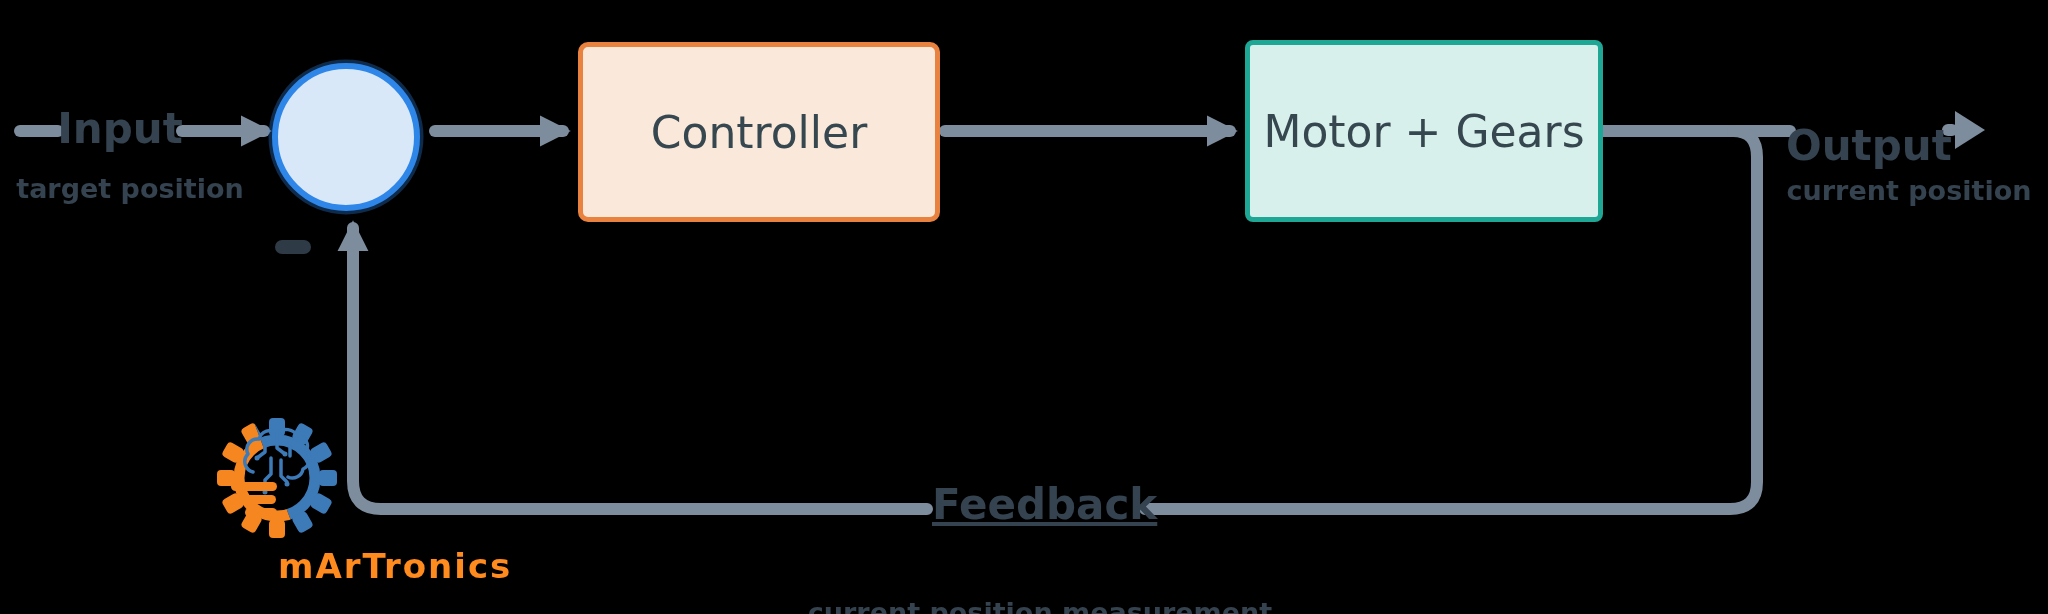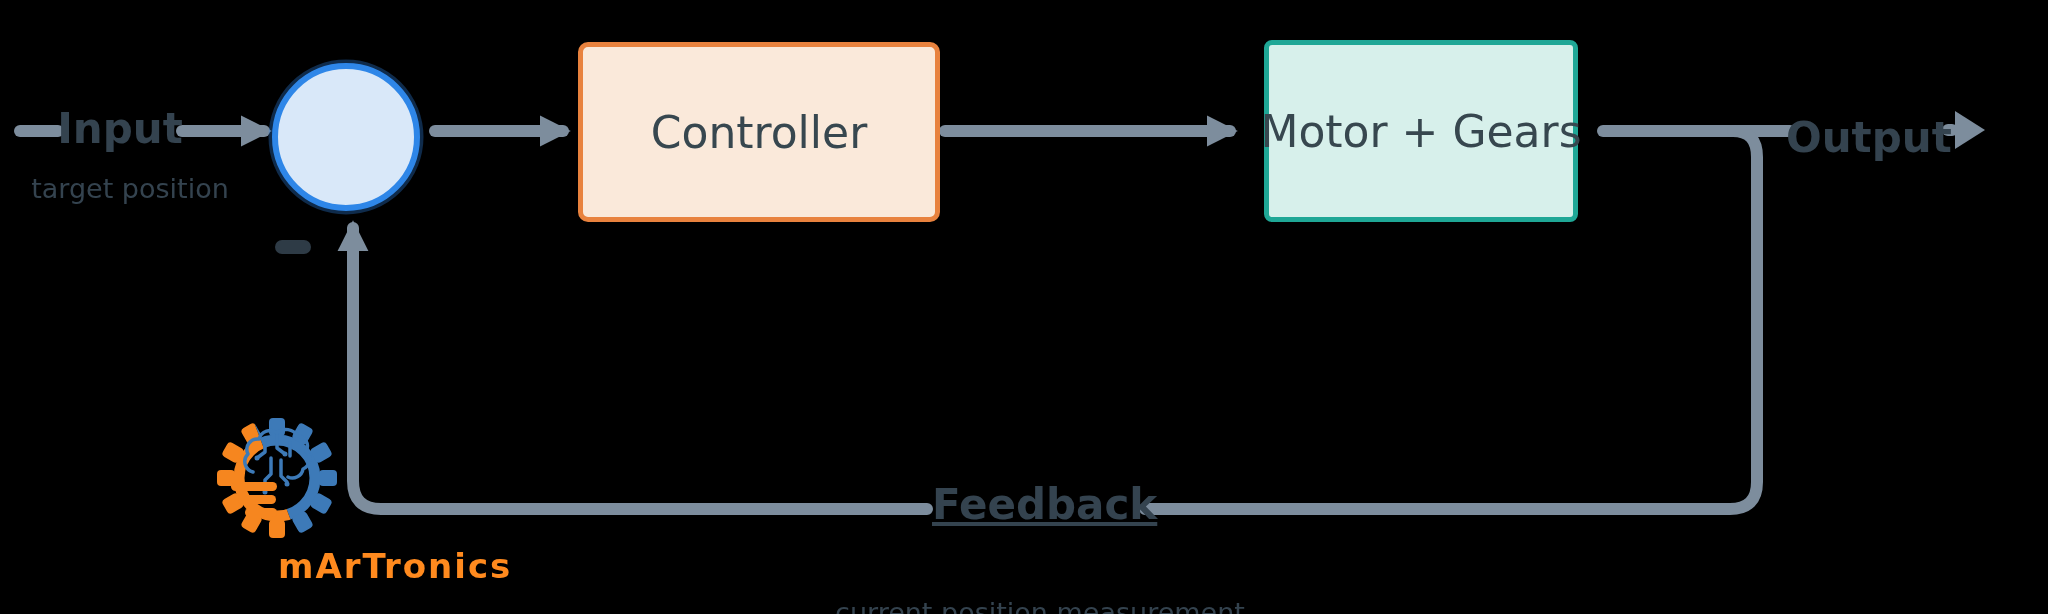--- a/index.html
+++ b/index.html
@@ -5,45 +5,44 @@
   html,body{margin:0;padding:0;background:#000;}
   .stage{
     position:relative;width:2048px;height:614px;overflow:hidden;
     background:var(--c-background,#000);
     font-family:"DejaVu Sans",sans-serif;
     border-radius:8px;
   }
   .stage svg.wires{position:absolute;left:0;top:0;}
   .label{position:absolute;color:var(--c-label-text,#34434F);text-align:center;line-height:1.1;white-space:nowrap;}
   .label.big{font-size:42px;font-weight:bold;}
-  .label.sub{font-size:27px;font-weight:normal;}
+  .label.sub{font-size:27px;font-weight:bold;}
   .block{
     position:absolute;display:flex;align-items:center;justify-content:center;
     box-sizing:border-box;border-radius:10px;
     font-size:44px;color:var(--c-block-text,#37474F);white-space:nowrap;
   }
   .block.controller{
     left:578px;top:42px;width:362px;height:180px;
     background:var(--c-controller-fill,#FAE9DA);
     border:5px solid var(--c-controller-border,#E8823E);
   }
   .block.motor{
-    left:1245px;top:40px;width:314px;height:182px;
+    left:1245px;top:40px;width:358px;height:182px;
     background:var(--c-motor-fill,#D7F0EB);
     border:5px solid var(--c-motor-border,#1FA796);
     border-radius:8px;
-    margin-left:19px;
   }
   .minus{
     position:absolute;left:275px;top:240px;width:36px;height:14px;border-radius:7px;
     background:var(--c-minus,#2E3B46);
   }
   .pos-input-label{left:40px;top:106px;width:160px;}
   .pos-input-sub{left:0px;top:174px;width:260px;}
-  .pos-output-label{left:1786px;top:115px;width:160px;text-align:center;}
+  .pos-output-label{left:1786px;top:123px;width:160px;text-align:center;}
   .pos-output-sub{left:1770px;top:176px;width:278px;}
   .pos-feedback-label{left:932px;top:482px;width:210px;text-decoration:underline;}
   .pos-feedback-sub{left:780px;top:556px;width:520px;margin-top:42px;}
   .logo-svg{position:absolute;left:205px;top:398px;}
   .logo-text{
     position:absolute;left:278px;top:514px;width:240px;
     font-size:34px;font-weight:bold;letter-spacing:2px;line-height:1;
     color:var(--c-logo-text,#FF8A1E);white-space:nowrap;margin-top:35px;
   }
 </style>
@@ -94,20 +93,21 @@
 
   <div class="block controller">
     <span>Controller</span>
   </div>
 
   <div class="block motor">
     <span>Motor + Gears</span>
   </div>
 
   <div class="label big pos-output-label">Output</div>
+  <div class="label sub pos-output-sub">current position</div>
 
   <div class="label big pos-feedback-label">Feedback</div>
   <div class="label sub pos-feedback-sub">current position measurement</div>
 
   <svg class="logo-svg" width="150" height="150" viewBox="0 0 150 150">
     <defs>
       <clipPath id="clipTR">
           <polygon points="38,-5 160,-5 160,160 100,160"></polygon>
         </clipPath>
       <clipPath id="clipBL">

